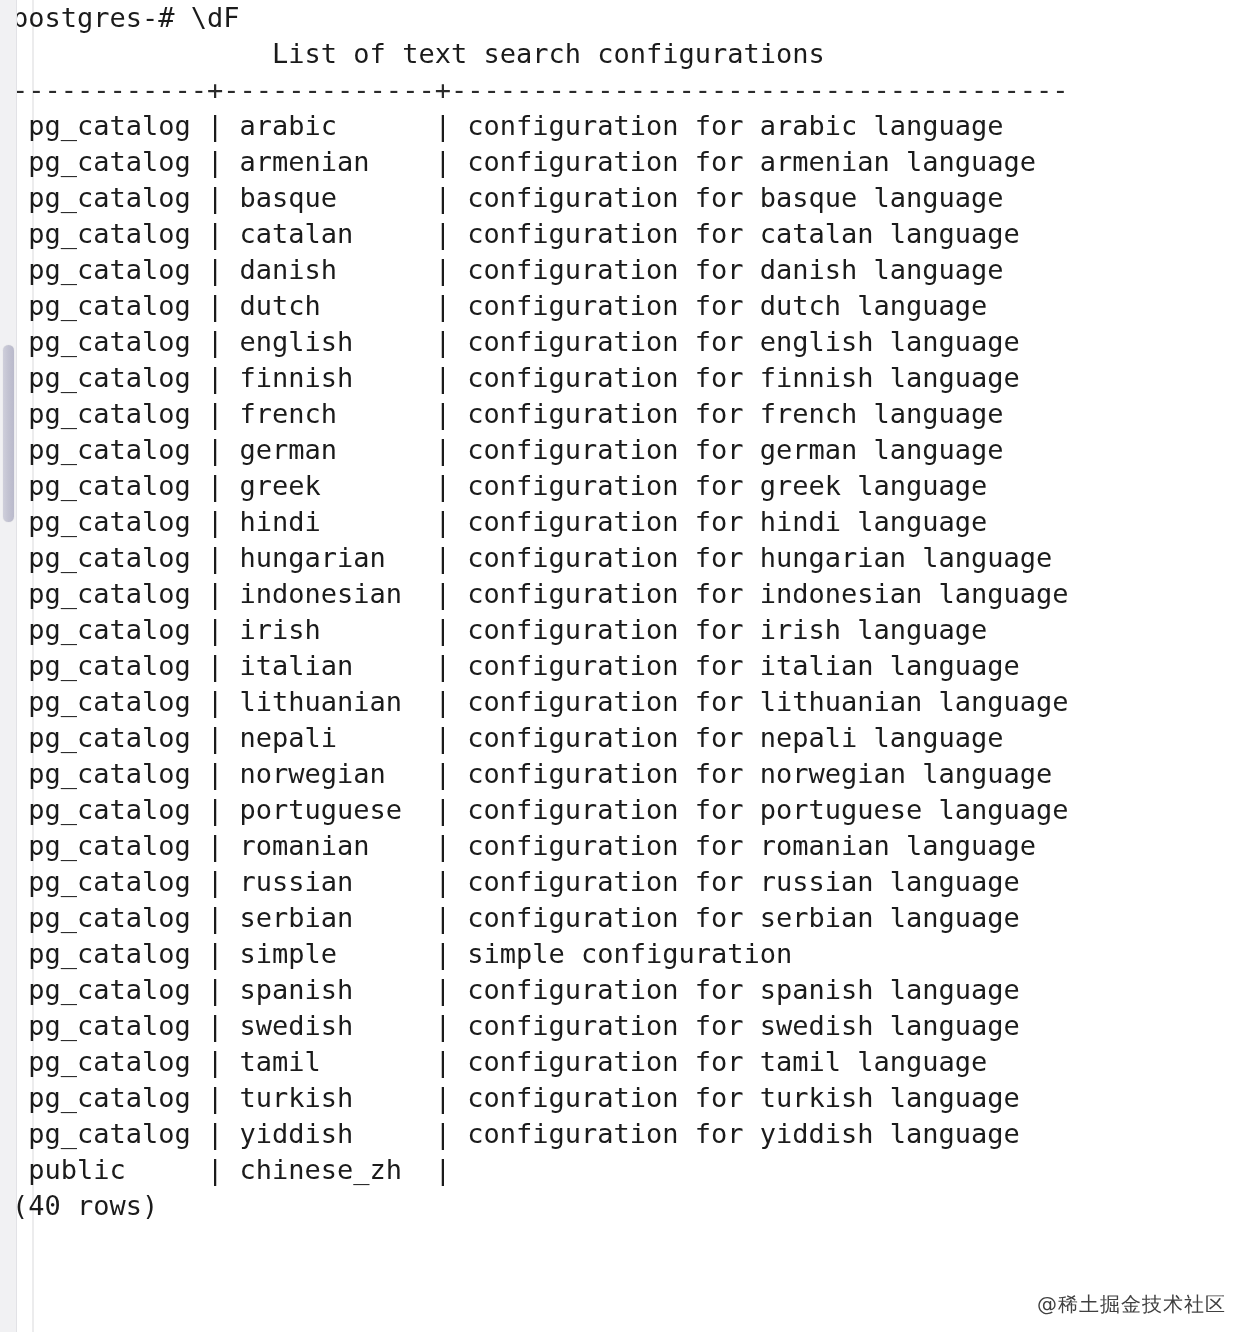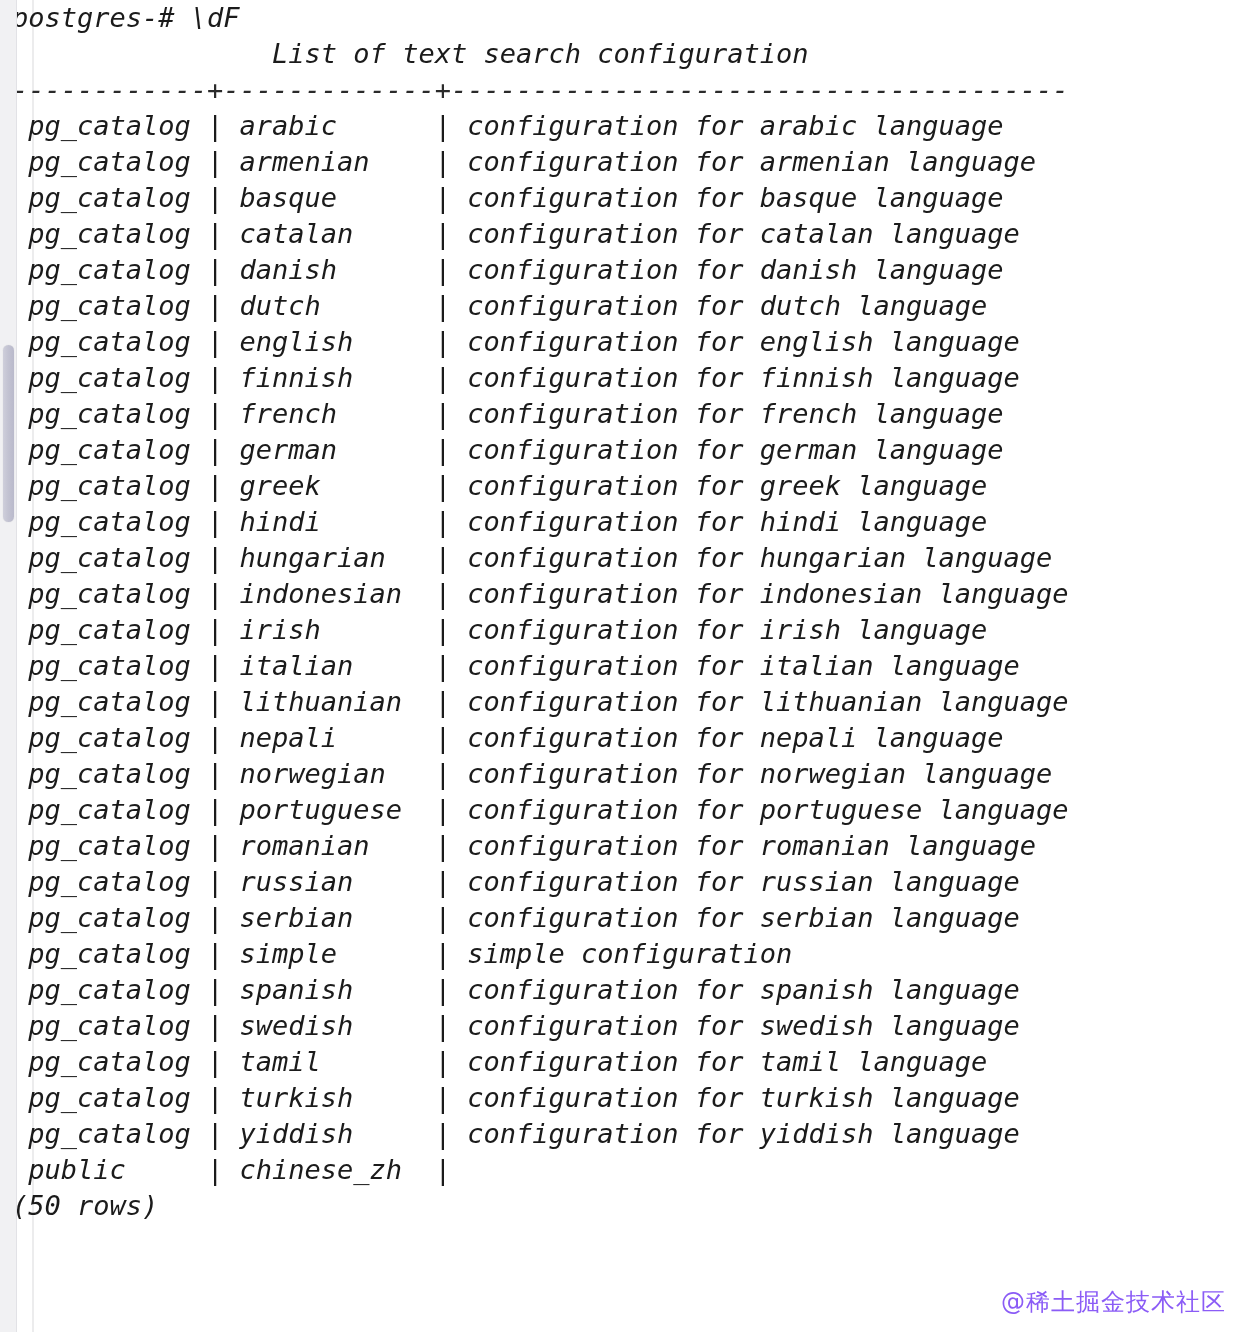--- a/index.html
+++ b/index.html
@@ -65,58 +65,57 @@
   }
   .line {
     display: block;
     height: 36px;
     line-height: 36px;
     font-size: 27px;
     letter-spacing: 0px;
     color: #1b1b1b;
     white-space: pre;
     font-family: "DejaVu Sans Mono", "Liberation Mono", monospace;
-    font-style: italic;
   }
   .line.rule {
     color: #2a2a2a;
   }
   #cursor-block {
     display: inline-block;
     width: 19px;
     height: 31px;
     background: #242424;
     vertical-align: -6px;
   }
 
   
   #watermark {
     position: absolute;
     right: 14px;
     bottom: 14px;
     font-family: "DejaVu Sans", "Liberation Sans", sans-serif;
-    font-size: 24px;
-    color: #8b5cf6;
+    font-size: 20px;
+    color: #404040;
     letter-spacing: 1px;
     white-space: nowrap;
     z-index: 4;
     user-select: none;
   }
 </style>
 </head>
 <body>
 
 <div id="scroll-gutter">
   <div id="scroll-thumb" style="top: 345px; height: 177px;"></div>
 </div>
 <div id="gutter-edge"></div>
 <div id="content-rule"></div>
 
 <div id="terminal">
   <span class="line">postgres-# \dF</span>
-  <span class="line" id="title-line">                List of text search configuration                </span>
+  <span class="line" id="title-line">                List of text search configurations                </span>
   <span class="line rule" id="separator-line">------------+-------------+--------------------------------------</span>
   <span id="rows-host"><span class="line"> pg_catalog | arabic      | configuration for arabic language</span><span class="line"> pg_catalog | armenian    | configuration for armenian language</span><span class="line"> pg_catalog | basque      | configuration for basque language</span><span class="line"> pg_catalog | catalan     | configuration for catalan language</span><span class="line"> pg_catalog | danish      | configuration for danish language</span><span class="line"> pg_catalog | dutch       | configuration for dutch language</span><span class="line"> pg_catalog | english     | configuration for english language</span><span class="line"> pg_catalog | finnish     | configuration for finnish language</span><span class="line"> pg_catalog | french      | configuration for french language</span><span class="line"> pg_catalog | german      | configuration for german language</span><span class="line"> pg_catalog | greek       | configuration for greek language</span><span class="line"> pg_catalog | hindi       | configuration for hindi language</span><span class="line"> pg_catalog | hungarian   | configuration for hungarian language</span><span class="line"> pg_catalog | indonesian  | configuration for indonesian language</span><span class="line"> pg_catalog | irish       | configuration for irish language</span><span class="line"> pg_catalog | italian     | configuration for italian language</span><span class="line"> pg_catalog | lithuanian  | configuration for lithuanian language</span><span class="line"> pg_catalog | nepali      | configuration for nepali language</span><span class="line"> pg_catalog | norwegian   | configuration for norwegian language</span><span class="line"> pg_catalog | portuguese  | configuration for portuguese language</span><span class="line"> pg_catalog | romanian    | configuration for romanian language</span><span class="line"> pg_catalog | russian     | configuration for russian language</span><span class="line"> pg_catalog | serbian     | configuration for serbian language</span><span class="line"> pg_catalog | simple      | simple configuration</span><span class="line"> pg_catalog | spanish     | configuration for spanish language</span><span class="line"> pg_catalog | swedish     | configuration for swedish language</span><span class="line"> pg_catalog | tamil       | configuration for tamil language</span><span class="line"> pg_catalog | turkish     | configuration for turkish language</span><span class="line"> pg_catalog | yiddish     | configuration for yiddish language</span><span class="line"> public     | chinese_zh  | </span></span>
-  <span class="line">(50 rows)</span>
+  <span class="line">(40 rows)</span>
   <span class="line"> </span>
 </div>
 
 <div id="watermark">@稀土掘金技术社区</div>
 
 </body></html>

